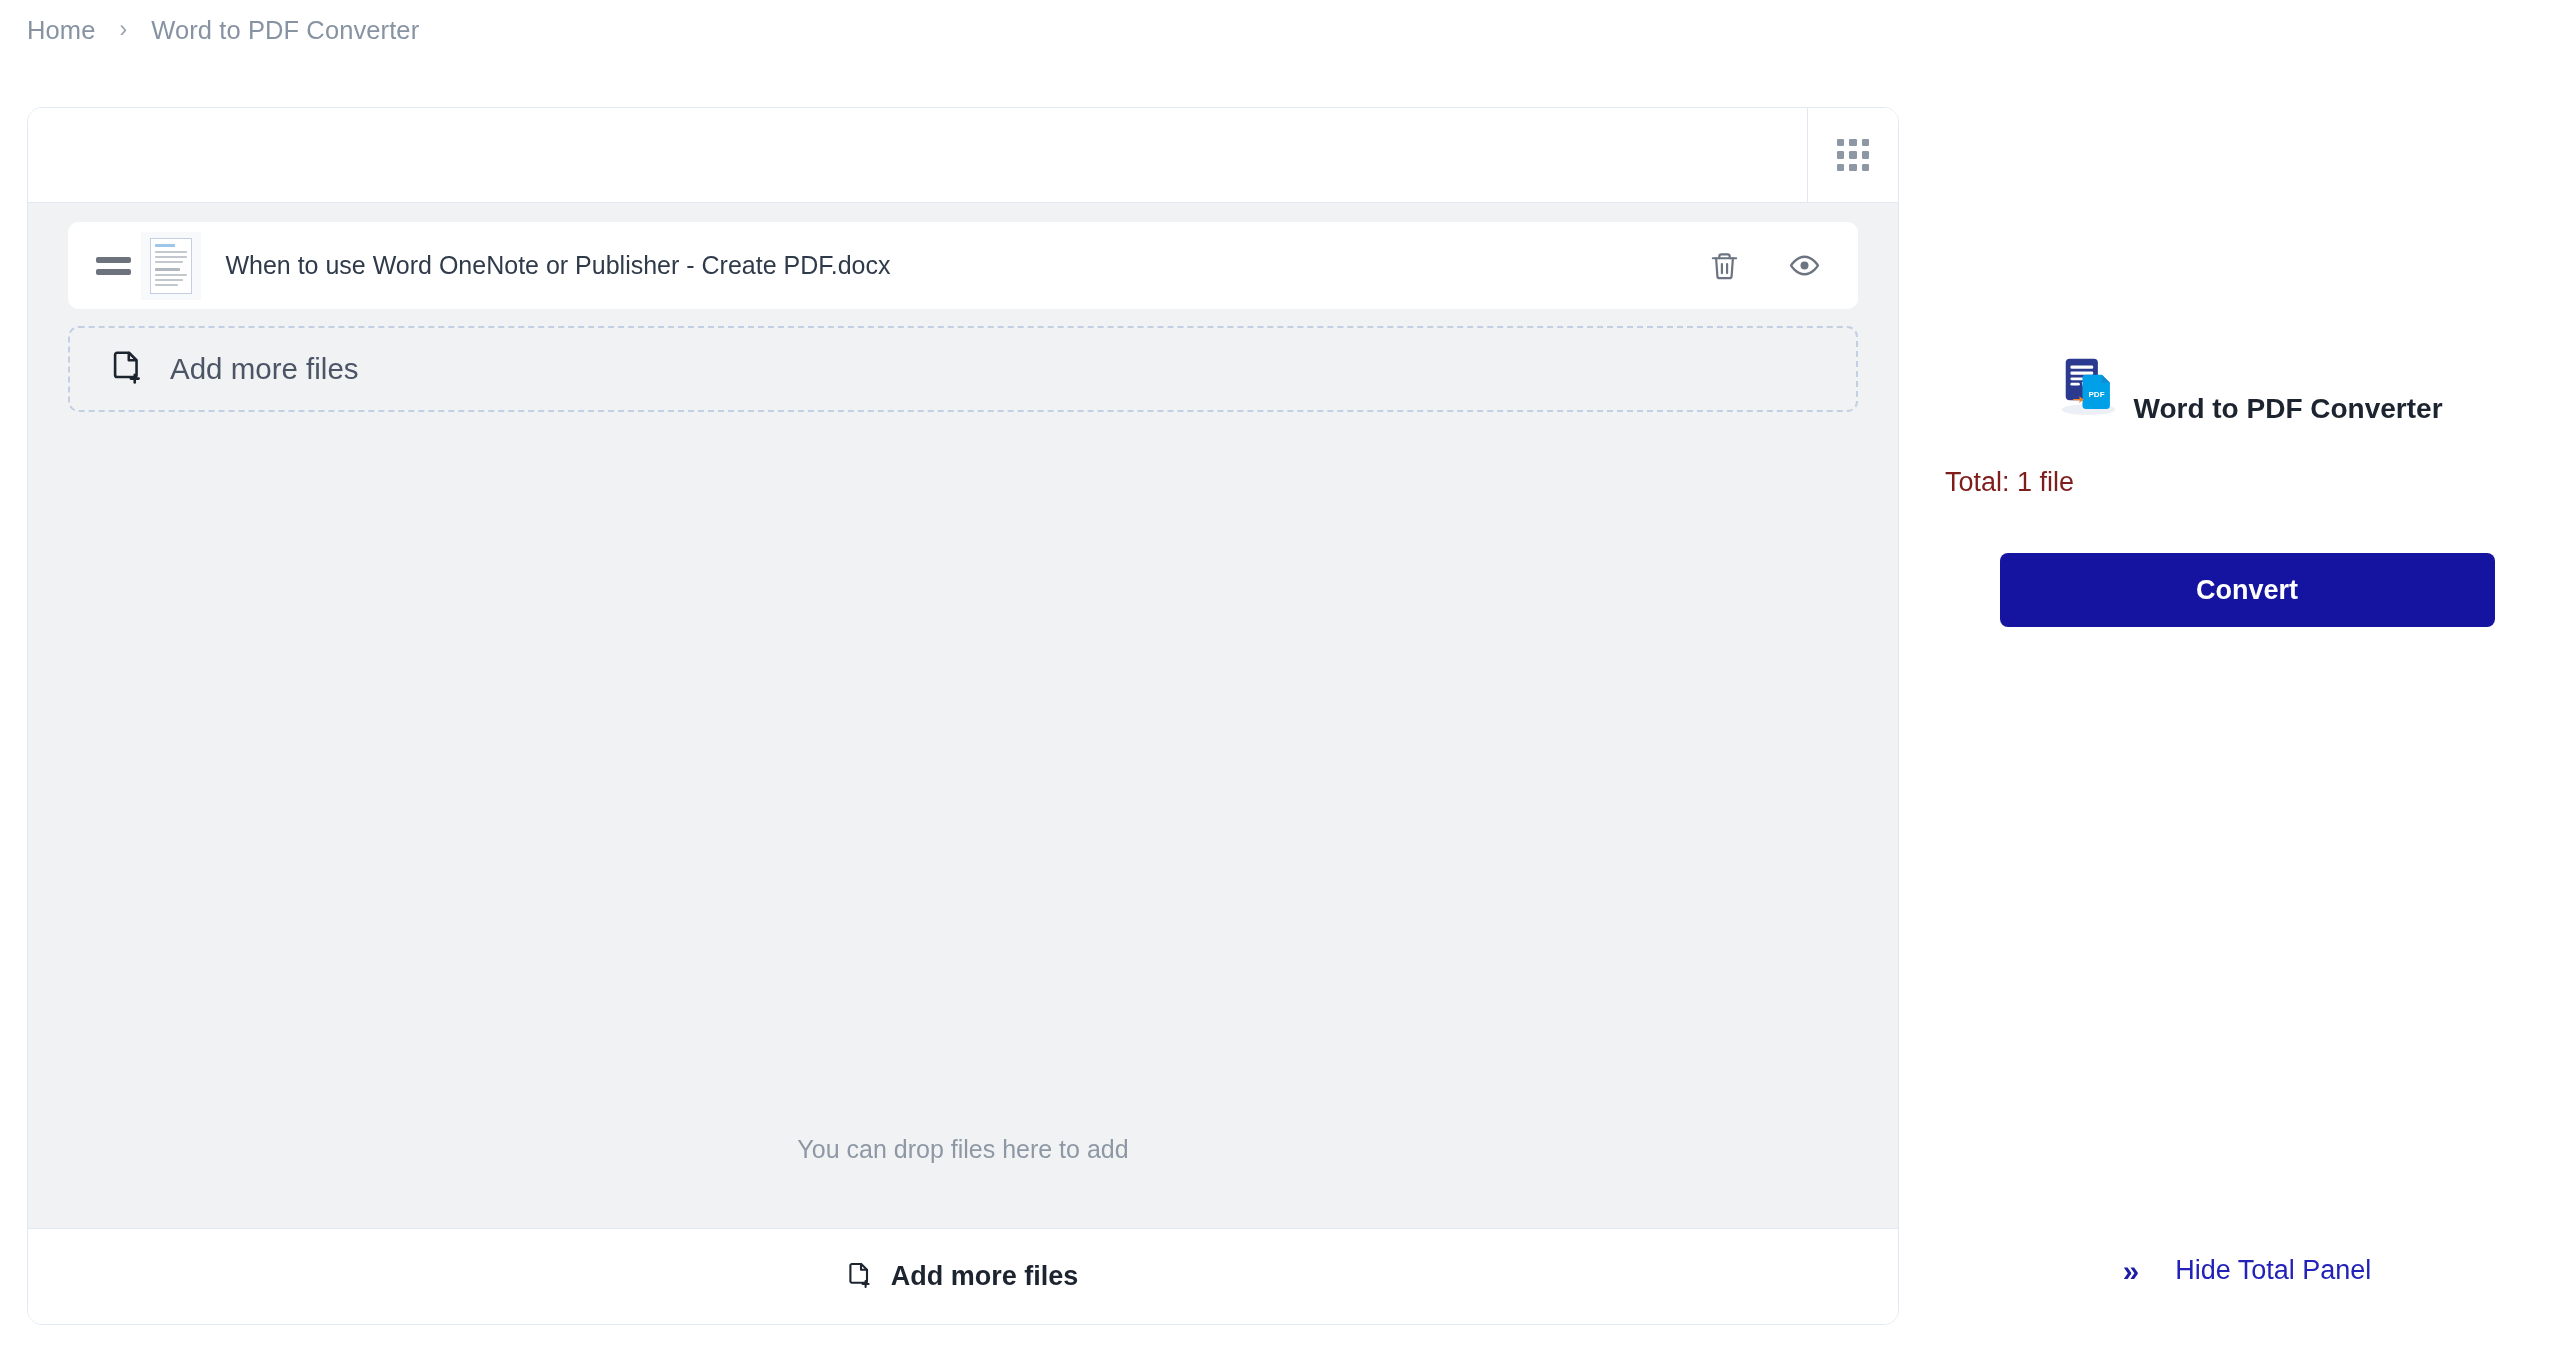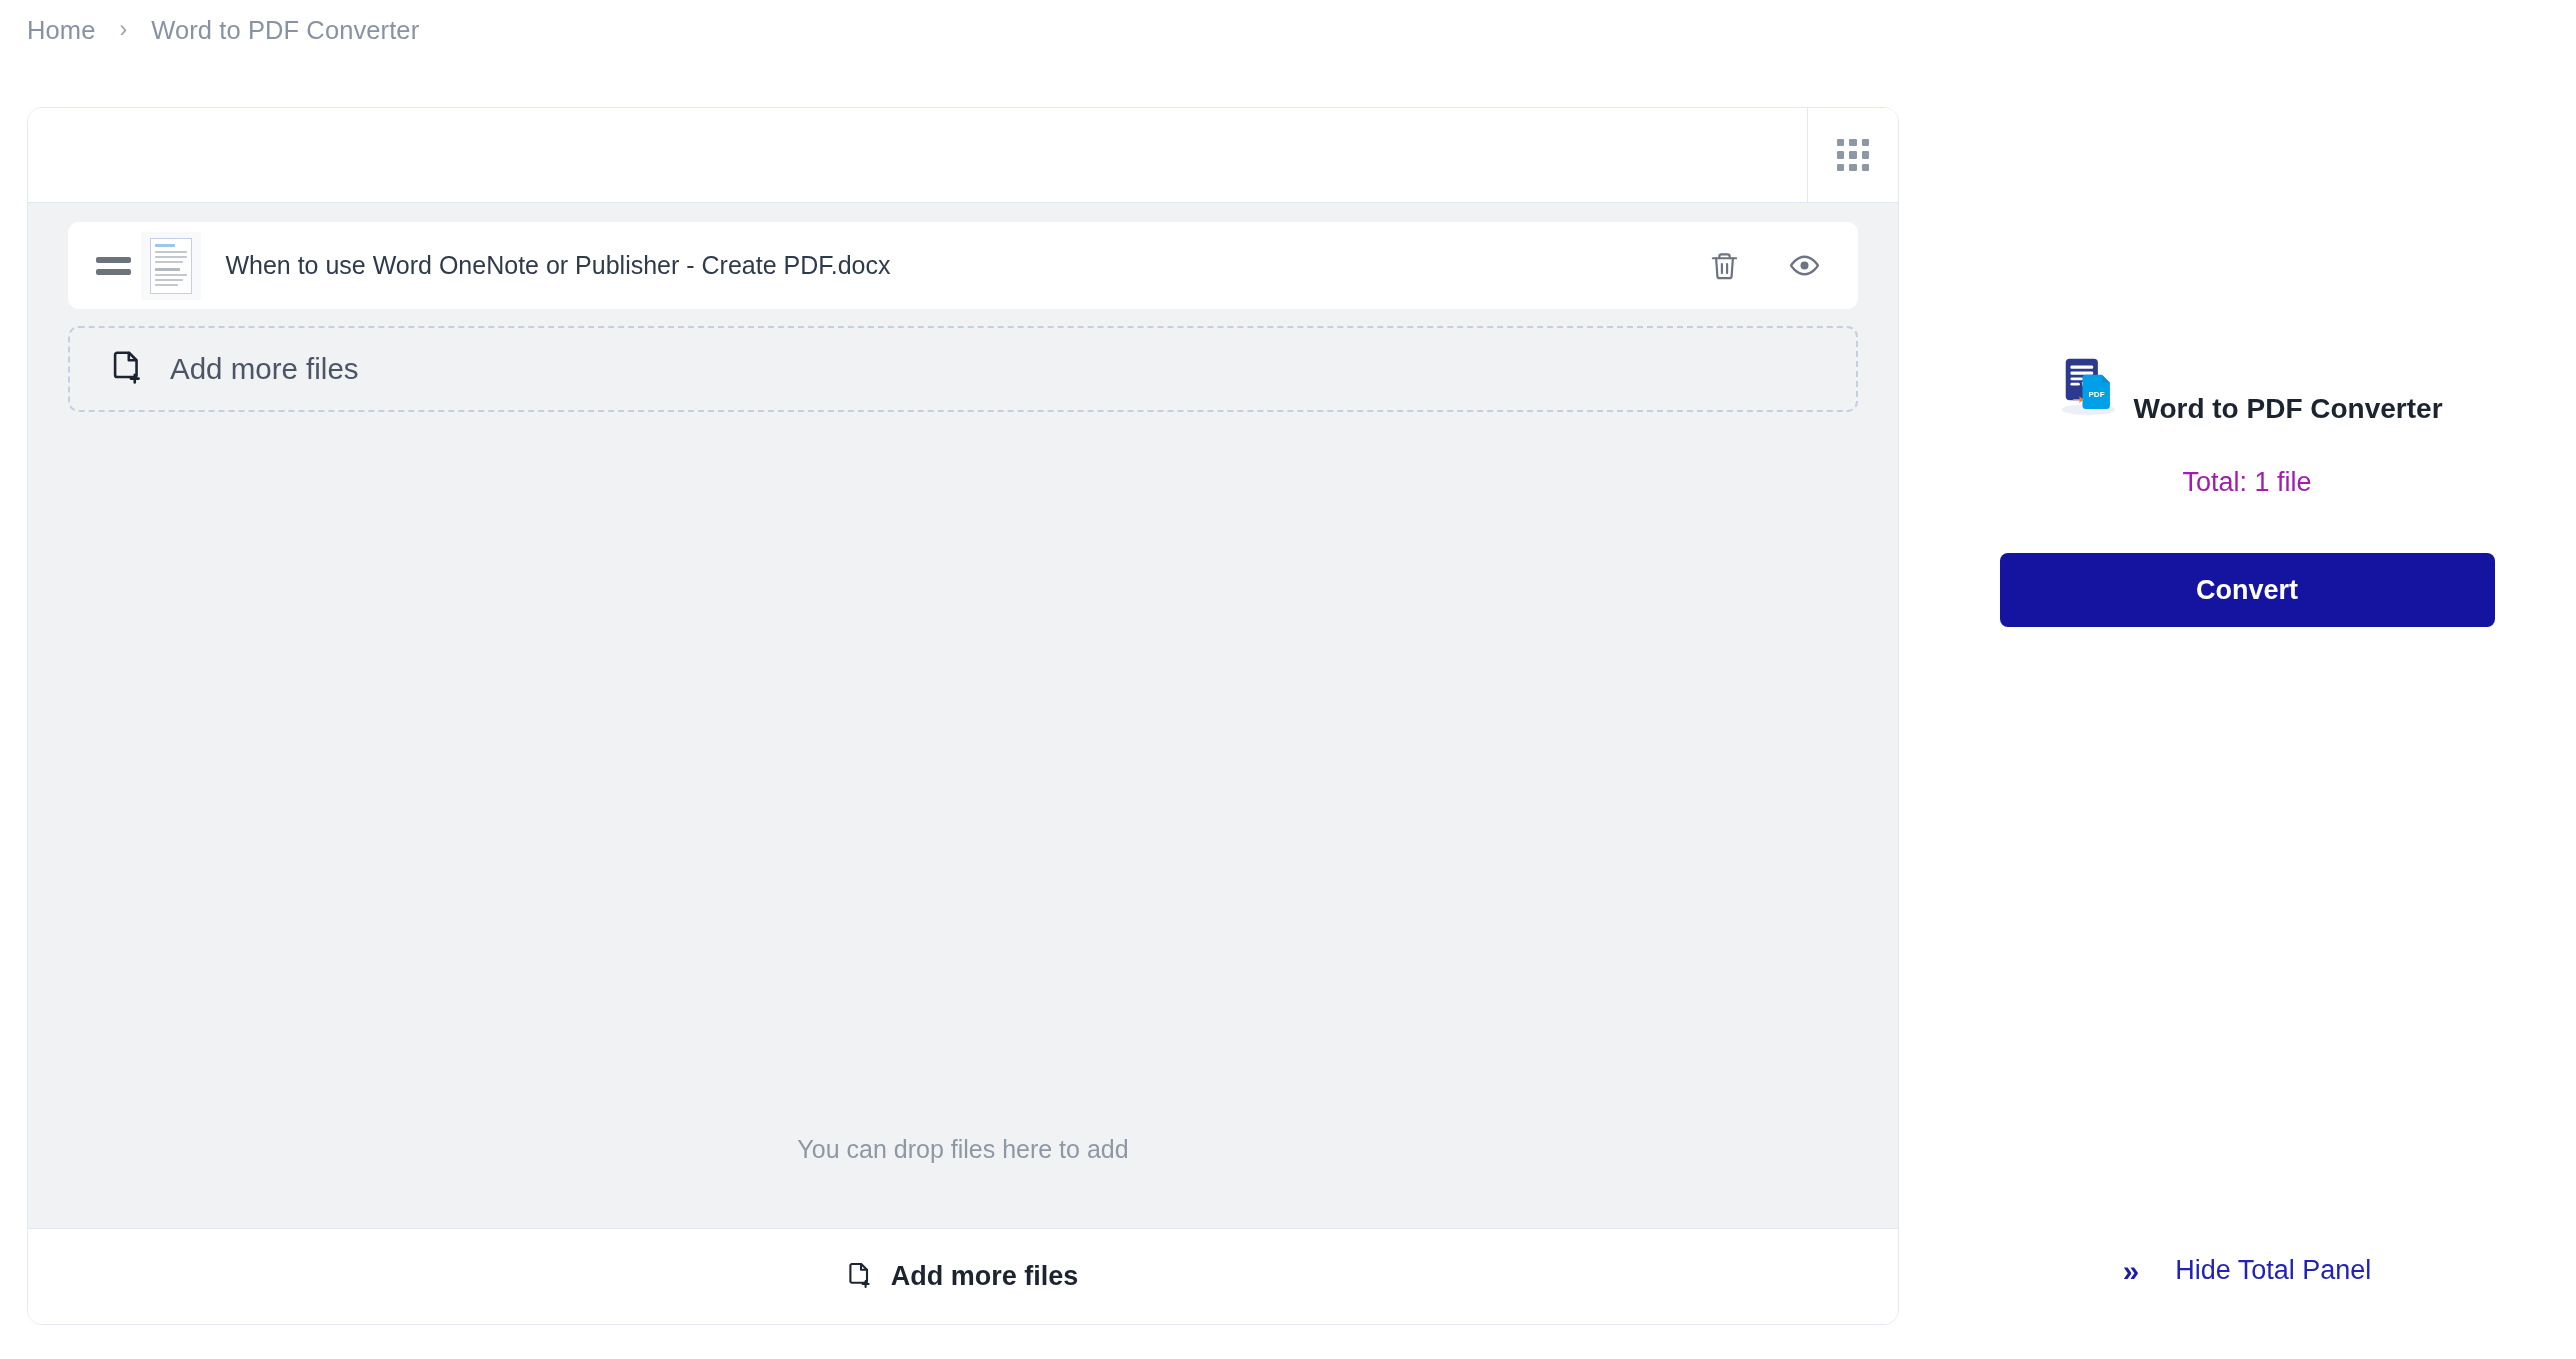--- a/index.html
+++ b/index.html
@@ -145,21 +145,21 @@
     position: absolute;
     left: 1945px; top: 107px;
     width: 604px; height: 1218px;
   }
   .panel-head {
     display: flex; align-items: flex-end; justify-content: center;
     gap: 7px;
     margin-top: 241px;
   }
   .panel-head .title { font-size: 28px; font-weight: bold; color: #1c2430; }
-  .panel-total { text-align: center; margin-top: 42px; font-size: 27px; color: #a21caf; }
+  .panel-total { margin-top: 42px; font-size: 27px; color: #7f1d1d; }
   .convert-btn {
     margin: 55px auto 0;
     width: 495px; height: 74px;
     background: #1414a0;
     color: #ffffff;
     border: none; border-radius: 8px;
     font-family: "Liberation Sans", sans-serif;
     font-size: 27px; font-weight: bold;
     cursor: pointer;
     display: block;

